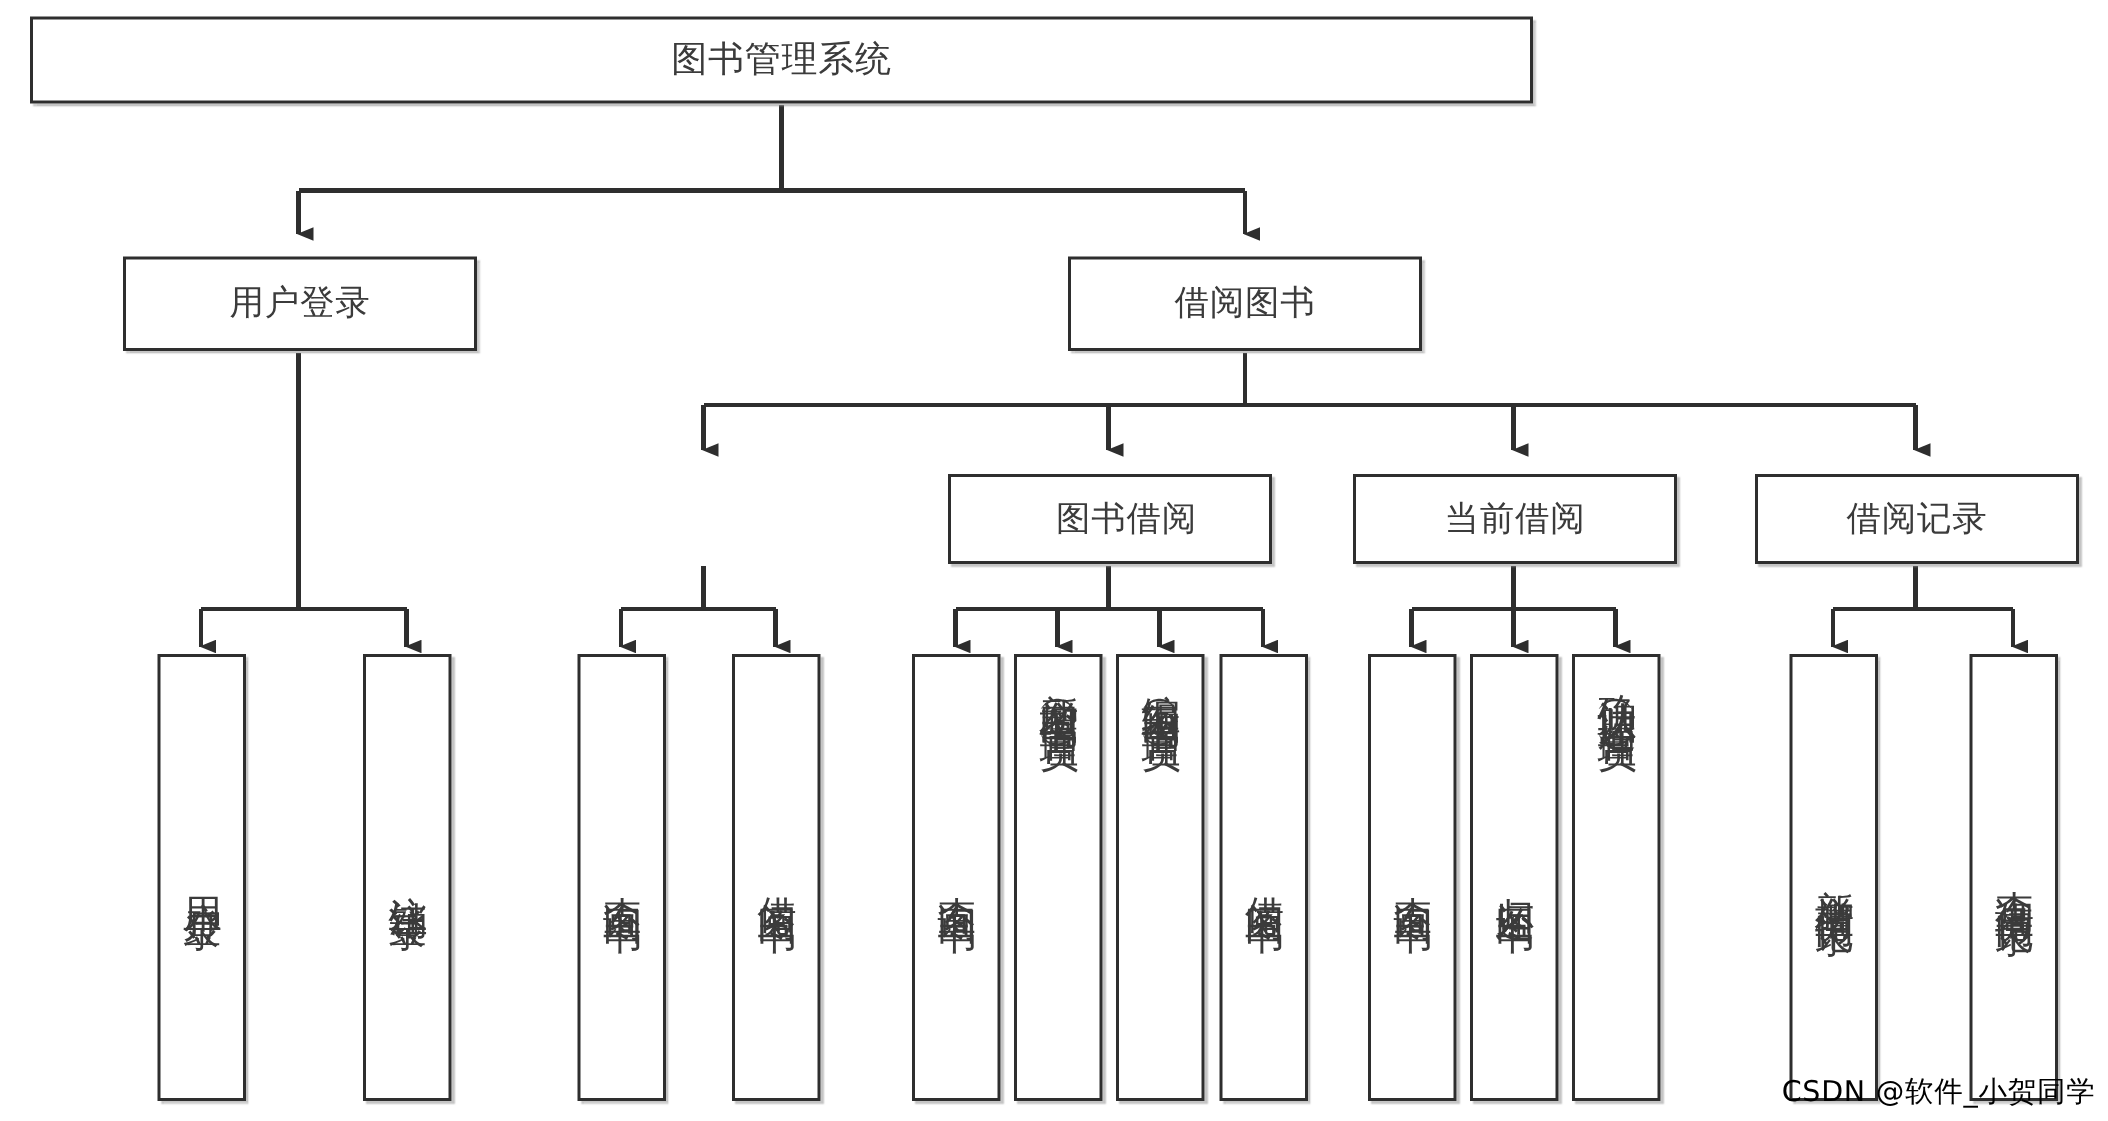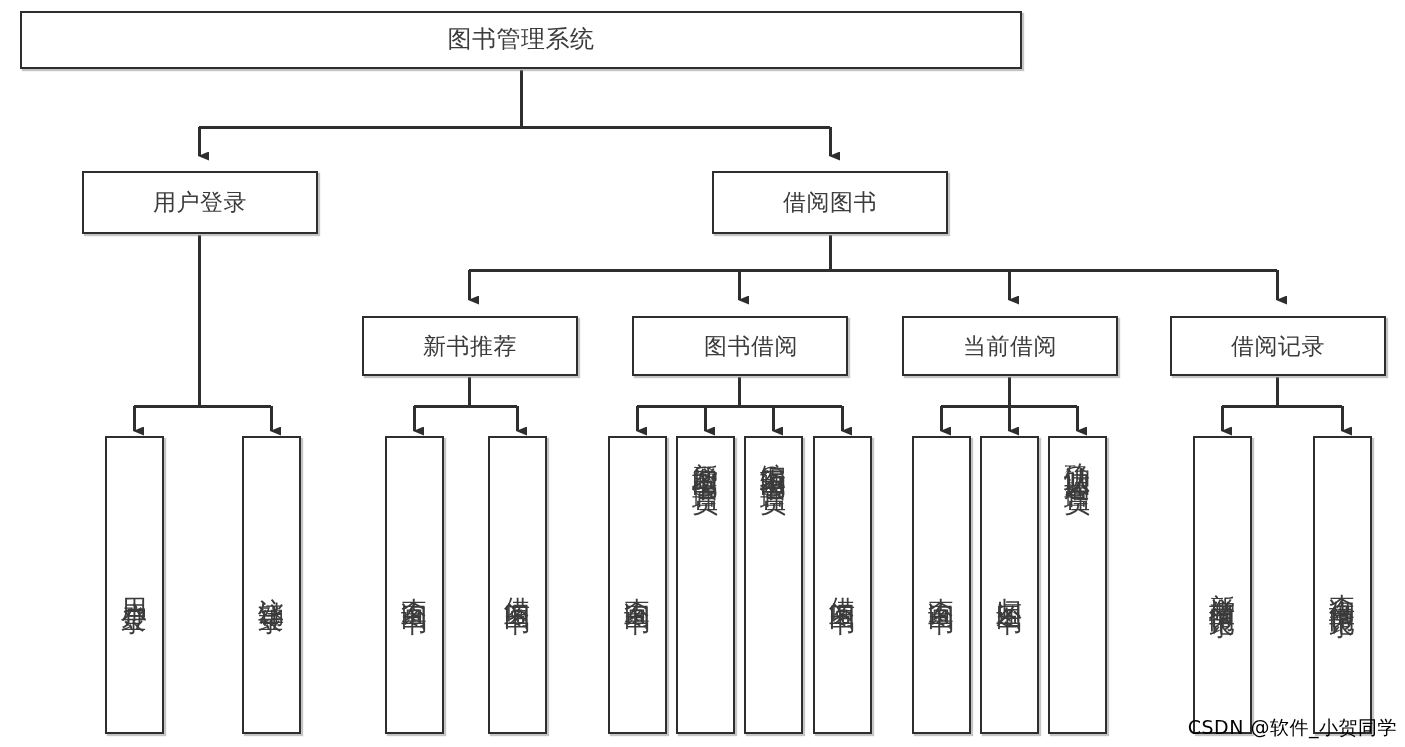--- a/index.html
+++ b/index.html
@@ -138,23 +138,20 @@
     <span class="label">图书管理系统</span>
   </div>
 
   <div class="node horiz" style="left:82px; top:171px; width:236px; height:63px;">
     <span class="label">用户登录</span>
   </div>
   <div class="node horiz" style="left:712px; top:171px; width:236px; height:63px;">
     <span class="label">借阅图书</span>
   </div>
 
-  <div class="node horiz" style="left:362px; top:316px; width:216px; height:60px;">
-    <span class="label">新书推荐</span>
-  </div>
   <div class="node horiz" style="left:632px; top:316px; width:216px; height:60px;padding-left:22px;">
     <span class="label">图书借阅</span>
   </div>
   <div class="node horiz" style="left:902px; top:316px; width:216px; height:60px;">
     <span class="label">当前借阅</span>
   </div>
   <div class="node horiz" style="left:1170px; top:316px; width:216px; height:60px;">
     <span class="label">借阅记录</span>
   </div>
 

